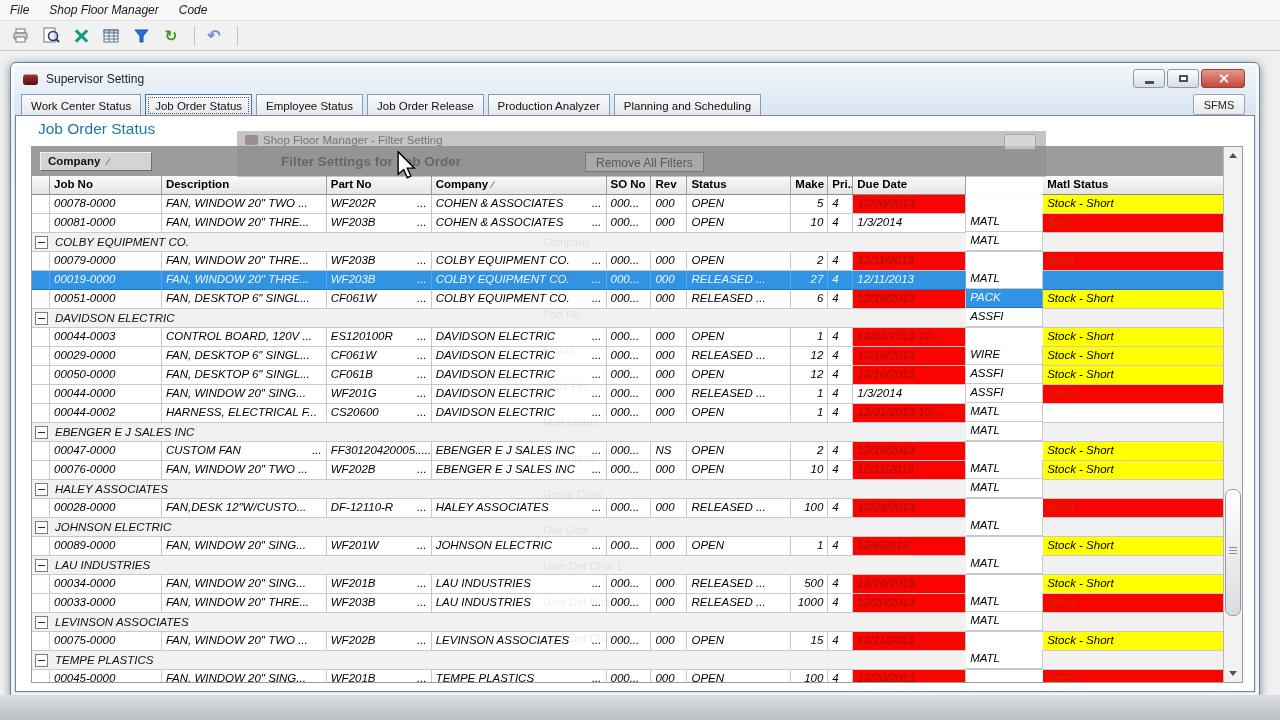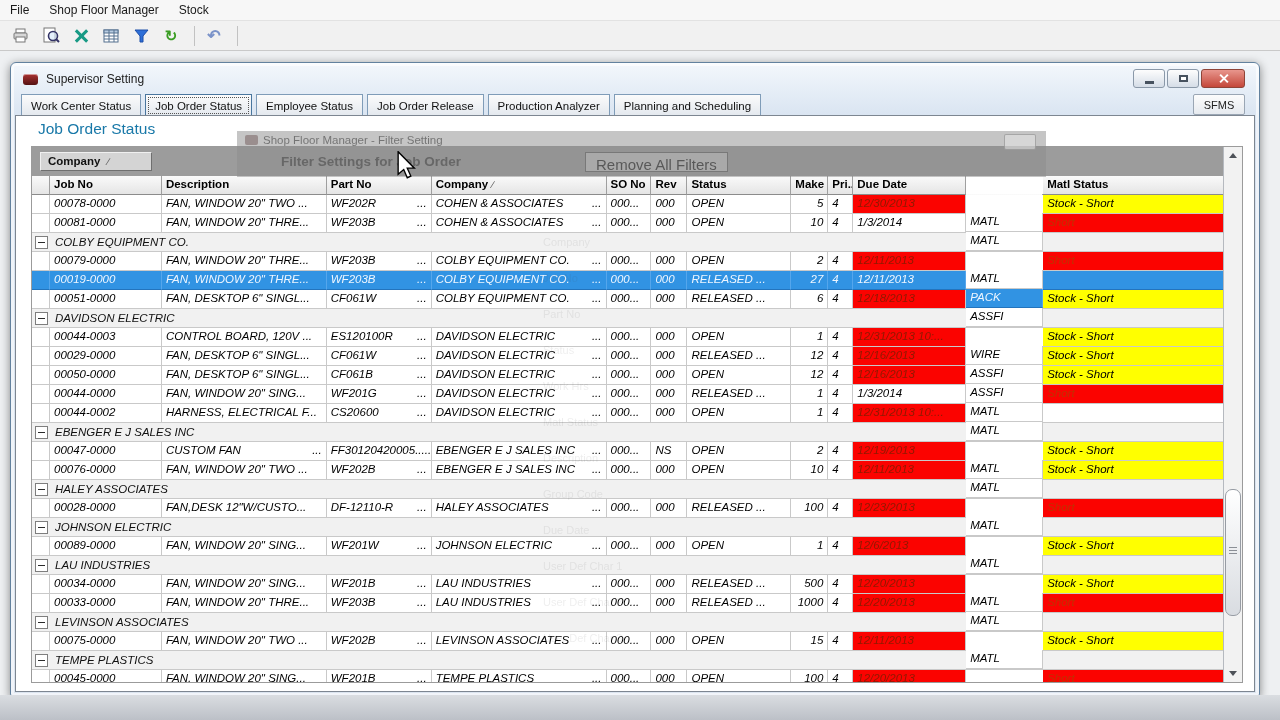--- a/index.html
+++ b/index.html
@@ -1,21 +1,21 @@
 <!DOCTYPE html>
 <html><head>
 <meta charset="utf-8">
 <style>
   html,body{margin:0;padding:0;}
   .screen{position:relative;width:1280px;height:720px;overflow:hidden;
           background:#eef0f2;font-family:"Liberation Sans",sans-serif;
           -webkit-font-smoothing:antialiased;}
   
   .menubar{position:absolute;left:0;top:0;width:1280px;height:20px;background:#f7f7f7;
-           border-bottom:1px solid #e2e2e2;display:flex;align-items:center;font-size:12px;color:#1a1a1a;}
+           border-bottom:1px solid #e2e2e2;display:flex;align-items:center;font-size:12px;color:#1a1a1a;font-style:italic;}
   .menu-item{padding:2px 10px;cursor:default;}
   .toolbar{position:absolute;left:0;top:21px;width:1280px;height:30px;background:#f1f1f1;
            border-bottom:1px solid #c9c9c9;display:flex;align-items:center;padding-left:8px;box-sizing:border-box;}
   .tbtn{width:26px;height:24px;display:flex;align-items:center;justify-content:center;margin-right:4px;}
   .tsep{width:1px;height:20px;background:#c2c2c2;margin:0 6px;}
   .xicon{position:relative;width:14px;height:14px;}
   .xicon::before,.xicon::after{content:"";position:absolute;left:6px;top:-1px;width:3px;height:16px;background:#189a85;}
   .xicon::before{transform:rotate(45deg);}
   .xicon::after{transform:rotate(-45deg);}
   .glyph-green{color:#3a9d23;font-size:15px;font-weight:bold;line-height:14px;}
@@ -87,35 +87,35 @@
   .grip{position:absolute;left:3px;top:57px;width:8px;height:7px;
         background:repeating-linear-gradient(#8b8f96 0 1px,transparent 1px 3px);}
   
   .ghost{position:absolute;left:237px;top:131px;width:809px;height:46px;background:rgba(140,140,140,.5);z-index:5;}
   .ghost-title{position:absolute;left:26px;top:3px;font-size:11.5px;color:rgba(35,35,35,.5);}
   .ghost-ico{position:absolute;left:8px;top:4px;width:13px;height:10px;background:rgba(90,60,60,.4);border-radius:2px;}
   .ghost-close{position:absolute;right:10px;top:3px;width:30px;height:14px;background:rgba(228,228,228,.55);
                border:1px solid rgba(120,120,120,.5);border-radius:2px;}
   .ghost-head{position:absolute;left:44px;top:23px;font-size:13.5px;font-weight:bold;color:rgba(35,35,35,.4);}
   .ghost-btn{position:absolute;left:348px;top:21px;height:20px;padding:3px 10px 0;box-sizing:border-box;
-             border:1px solid rgba(80,80,80,.55);background:rgba(195,195,195,.45);font-size:15px;color:rgba(35,35,35,.6);}
+             border:1px solid rgba(80,80,80,.55);background:rgba(195,195,195,.45);font-size:12px;color:rgba(35,35,35,.6);}
   .ghostlabels{position:absolute;left:543px;top:224px;z-index:4;font-size:11px;color:rgba(70,70,70,.09);line-height:36px;}
   
   .cursor{position:absolute;left:397px;top:151px;z-index:50;}
   svg{display:block;}
 </style>
 </head>
 <body>
 
 <div class="screen">
 
   <div class="menubar">
     <span class="menu-item">File</span>
     <span class="menu-item">Shop Floor Manager</span>
-    <span class="menu-item">Stock</span>
+    <span class="menu-item">Code</span>
   </div>
 
   <div class="toolbar">
     <span class="tbtn">
       <svg width="18" height="16" viewBox="0 0 18 16">
           <rect x="4" y="1" width="9" height="4" fill="#fff" stroke="#777"></rect>
           <rect x="2" y="5" width="13" height="6" rx="1" fill="#d8d8d8" stroke="#777"></rect>
           <rect x="4" y="9" width="9" height="5" fill="#fff" stroke="#777"></rect>
         </svg>
     </span>

